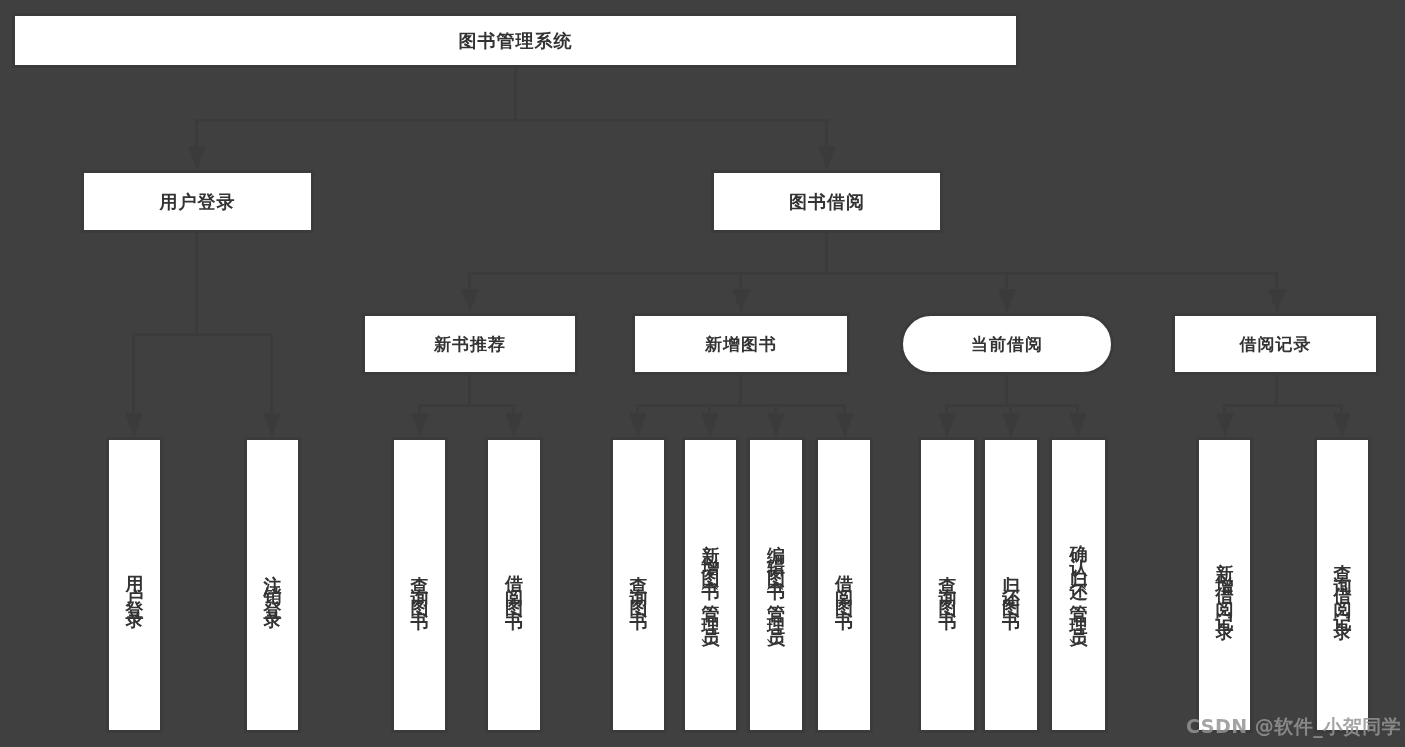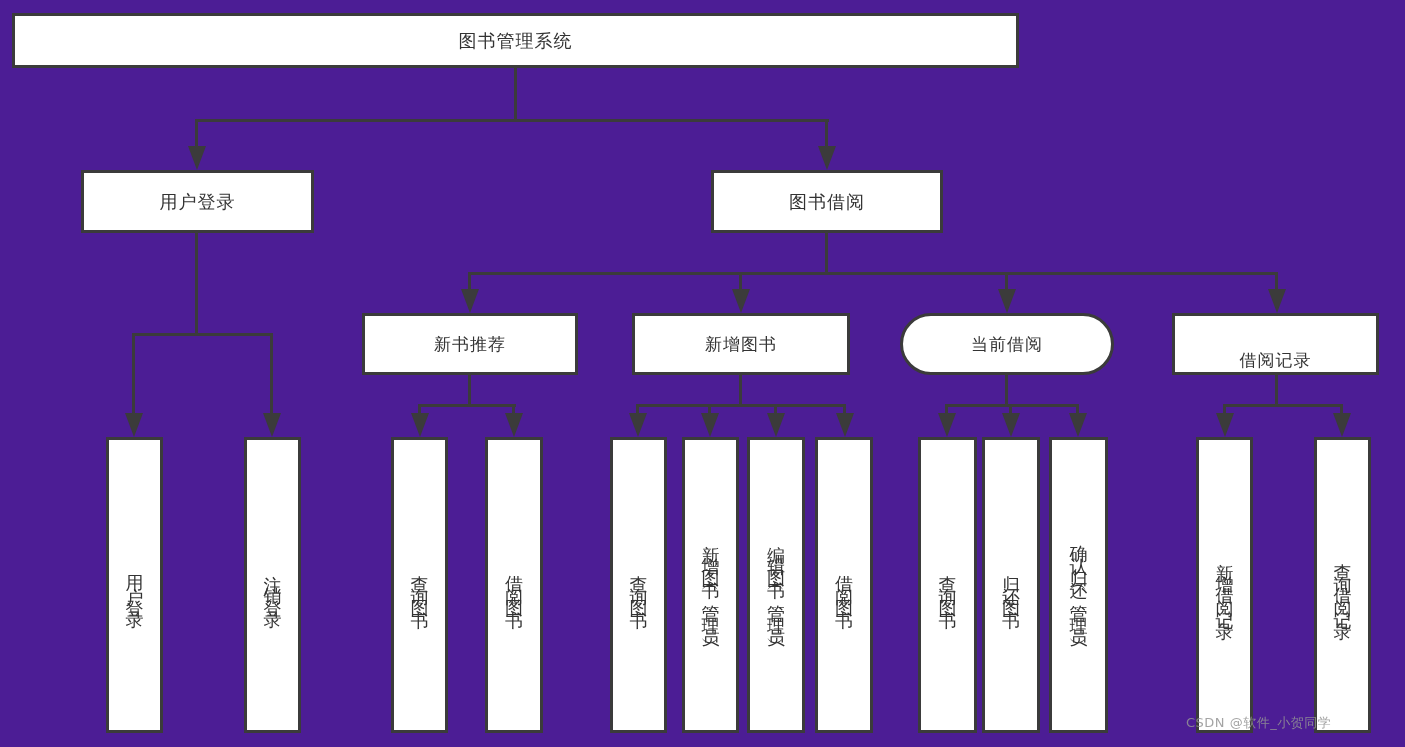--- a/index.html
+++ b/index.html
@@ -3,21 +3,21 @@
 <meta charset="utf-8">
 <style>
   html, body { margin: 0; padding: 0; }
   body {
     width: 1405px; height: 747px;
     background: #ffffff;
     font-family: "DejaVu Sans", "Liberation Sans", sans-serif;
     color: #333333;
     overflow: hidden;
   }
-  #stage { position: relative; width: 1405px; height: 747px; background: #4c1d95; }
+  #stage { position: relative; width: 1405px; height: 747px; background: #404040; font-weight: bold; }
 
   .box {
     position: absolute;
     box-sizing: border-box;
     border: 3px solid #3b3b3b;
     background: #ffffff;
     display: flex;
     align-items: center;
     justify-content: center;
     text-align: center;
@@ -58,21 +58,21 @@
     position: absolute;
     width: 0; height: 0;
     border-left: 9px solid transparent;
     border-right: 9px solid transparent;
     border-top: 24px solid #3b3b3b;
   }
 
   .watermark {
     position: absolute;
     left: 1186px; top: 714px;
-    font-size: 13px;
+    font-size: 19px;
     color: rgba(148,148,148,0.85);
     white-space: nowrap;
     z-index: 10;
     letter-spacing: 0.5px;
   }
 </style>
 </head>
 <body>
 
 <div id="stage">
@@ -115,21 +115,21 @@
 
   <div class="box lvl3" style="left:362px; top:313px; width:216px; height:62px;">
     <span class="hlabel">新书推荐</span>
   </div>
   <div class="box lvl3" style="left:632px; top:313px; width:218px; height:62px;">
     <span class="hlabel">新增图书</span>
   </div>
   <div class="box lvl3" style="left:900px; top:313px; width:214px; height:62px;border-radius:31px;">
     <span class="hlabel">当前借阅</span>
   </div>
-  <div class="box lvl3" style="left:1172px; top:313px; width:207px; height:62px;align-items:flex-end;">
+  <div class="box lvl3" style="left:1172px; top:313px; width:207px; height:62px;">
     <span class="hlabel">借阅记录</span>
   </div>
 
   <div class="vline" style="left:468px; top:373px; height:34px;"></div>
   <div class="hline" style="left:418px; top:404px; width:98px;"></div>
   <div class="vline" style="left:418px; top:404px; height:12px;"></div>
   <div class="vline" style="left:512px; top:404px; height:12px;"></div>
   <div class="arrow" style="left:411px; top:413px;"></div>
   <div class="arrow" style="left:505px; top:413px;"></div>
 

